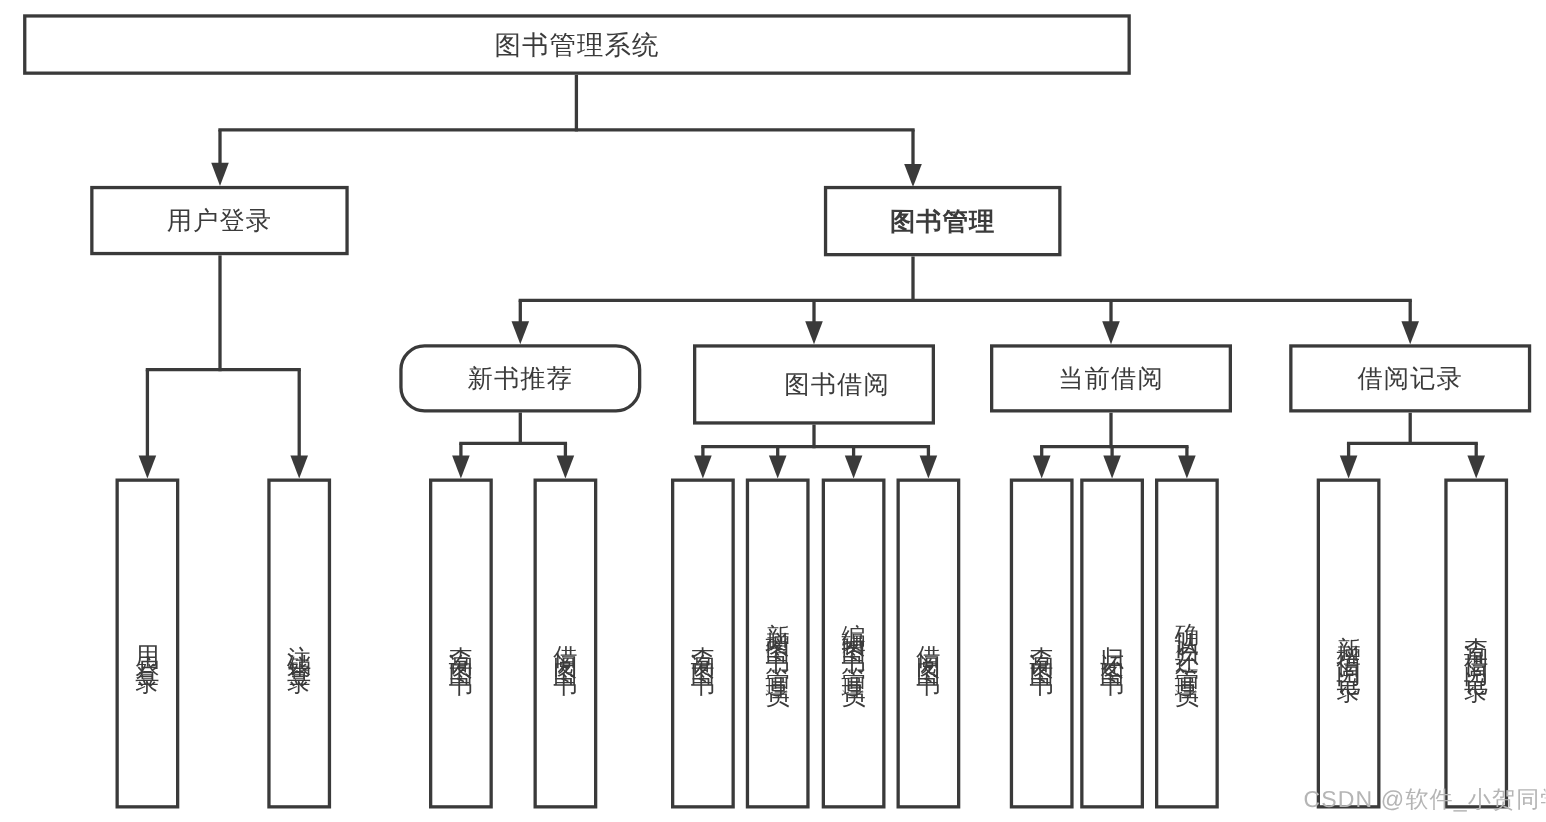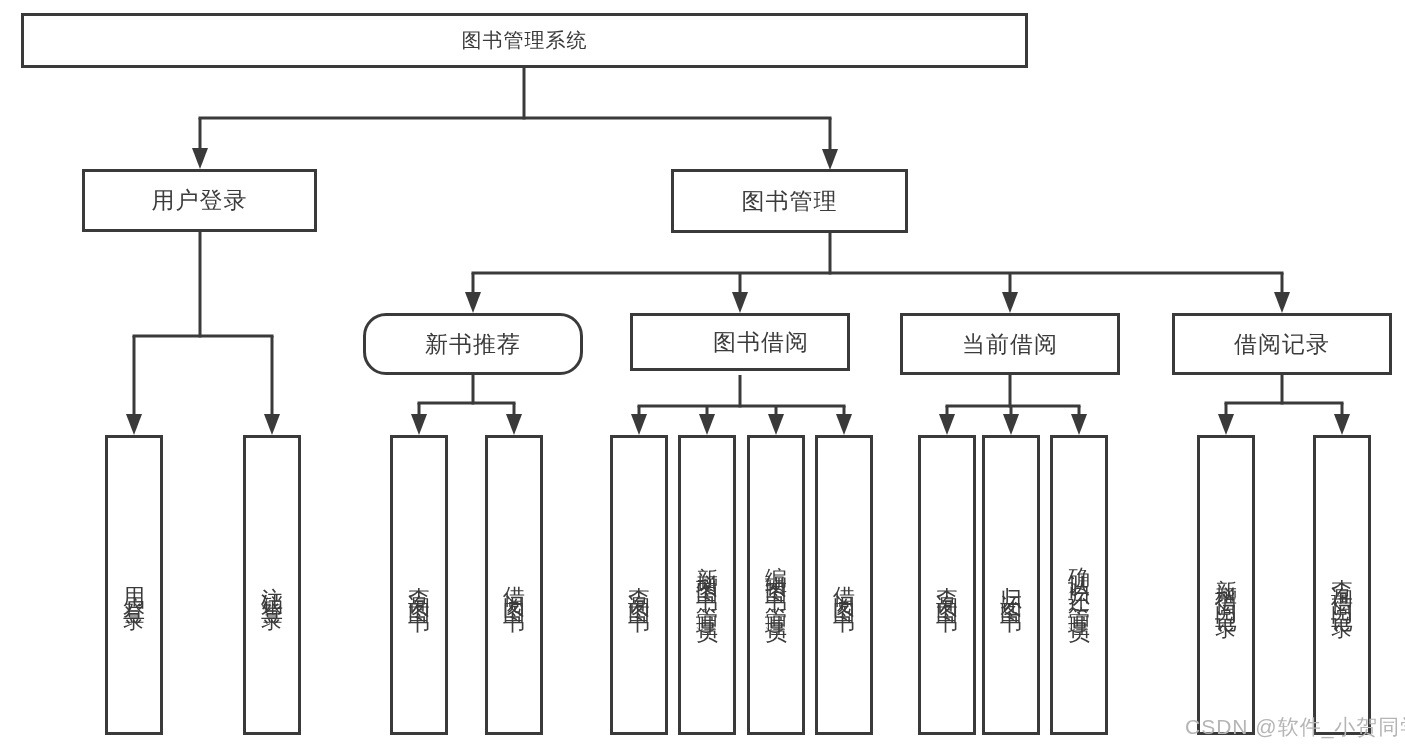--- a/index.html
+++ b/index.html
@@ -18,21 +18,21 @@
   #canvas{position:absolute;inset:0;width:1405px;height:747px;}
   .box{
     position:absolute;
     border:3px solid var(--line);
     background:var(--bg);
     box-sizing:border-box;
     display:flex;align-items:center;justify-content:center;
     z-index:2;
   }
   .hlabel{font-size:23px;letter-spacing:1px;white-space:nowrap;}
-  .root-label{font-size:20px;}
+  .root-label{font-size:24px;}
   .vbox span{
     writing-mode:vertical-rl;
     font-size:22px;
     letter-spacing:8px;
     line-height:1;
     white-space:nowrap;
   }
   svg.connectors{position:absolute;left:0;top:0;z-index:1;}
   svg.connectors line{stroke:var(--line);stroke-width:3;}
   svg.connectors polygon{fill:var(--line);stroke:none;}
@@ -122,28 +122,28 @@
     </g>
   </svg>
 
   <div class="box" style="left:21px;top:13px;width:1007px;height:55px;">
     <span class="hlabel root-label">图书管理系统</span>
   </div>
 
   <div class="box" style="left:82px;top:169px;width:235px;height:63px;">
     <span class="hlabel">用户登录</span>
   </div>
-  <div class="box" style="left:671px;top:169px;width:237px;height:64px;">
+  <div class="box" style="left:749px;top:169px;width:216px;height:64px;font-weight:bold;">
     <span class="hlabel">图书管理</span>
   </div>
 
   <div class="box" style="left:363px;top:313px;width:220px;height:62px;border-radius:23px;">
     <span class="hlabel">新书推荐</span>
   </div>
-  <div class="box" style="left:630px;top:313px;width:220px;height:58px;padding-left:42px;">
+  <div class="box" style="left:630px;top:313px;width:220px;height:73px;padding-left:42px;">
     <span class="hlabel">图书借阅</span>
   </div>
   <div class="box" style="left:900px;top:313px;width:220px;height:62px;">
     <span class="hlabel">当前借阅</span>
   </div>
   <div class="box" style="left:1172px;top:313px;width:220px;height:62px;">
     <span class="hlabel">借阅记录</span>
   </div>
 
   <div class="box vbox" style="left:105px;top:435px;width:58px;height:300px;">

